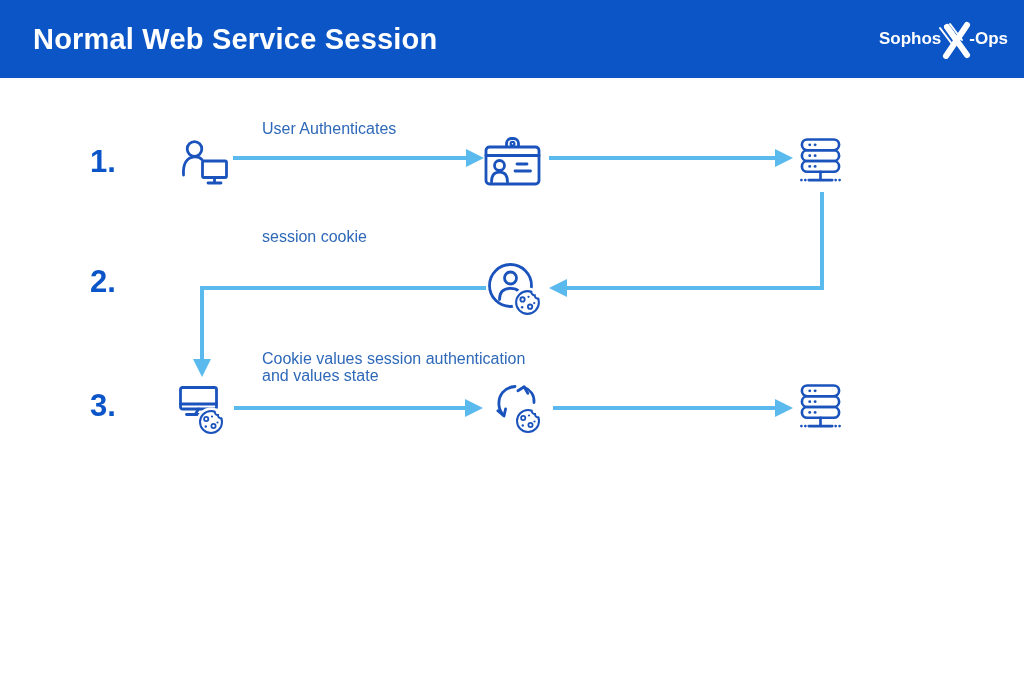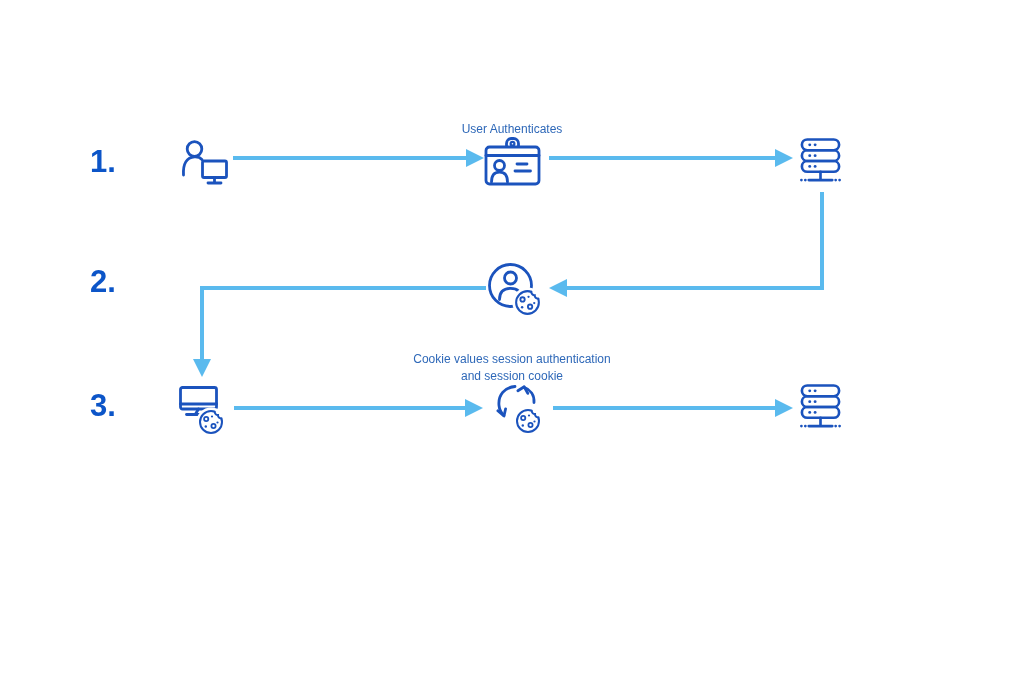--- a/index.html
+++ b/index.html
@@ -23,22 +23,22 @@
   .diagram{position:absolute;inset:0;}
   .connectors{position:absolute;top:0;left:0;width:1024px;height:681px;}
   .flow{stroke:var(--arrow,#5ABAEE);stroke-width:4;fill:none;}
   .flow-head{fill:var(--arrow,#5ABAEE);stroke:none;}
   .step-number{
     position:absolute;font-size:31px;font-weight:bold;line-height:1;
     color:var(--step-number,#0C55C8);
   }
   .n1{left:90px;top:146px;} .n2{left:90px;top:266px;} .n3{left:90px;top:390px;}
   .label{
-    position:absolute;left:262px;width:500px;text-align:center;
-    font-size:12px;line-height:16.5px;color:var(--label-text,#2E68B8);
+    position:absolute;left:262px;width:500px;
+    font-size:16px;line-height:16.5px;color:var(--label-text,#2E68B8);
   }
   .l1{top:121px;} .l2{top:229px;} .l3{top:351px;}
   .icon{position:absolute;color:var(--icon-stroke,#1B53BD);}
   .i-user1{left:181px;top:140px;}
   .i-badge{left:484px;top:137px;}
   .i-server1{left:795px;top:138px;}
   .i-token{left:484px;top:261px;}
   .i-monitor{left:179px;top:386px;}
   .i-refresh{left:487px;top:380px;}
   .i-server2{left:795px;top:384px;}
@@ -79,20 +79,36 @@
             <circle cx="20.5" cy="29" r="1.5"></circle>
           <circle cx="6.5" cy="43" r="1.4"></circle>
             <circle cx="10.5" cy="43" r="1.4"></circle>
           <circle cx="41.5" cy="43" r="1.4"></circle>
             <circle cx="45.5" cy="43" r="1.4"></circle>
         </g>
       </symbol>
     </defs>
   </svg>
 
+  <header class="topbar">
+    <h1 class="page-title">Normal Web Service Session</h1>
+    <div class="logo">
+      <span>Sophos</span>
+      <svg class="logo-x" width="36" height="38" viewBox="0 0 36 38">
+        <g stroke="#fff" fill="none" stroke-linecap="round">
+          <path d="M3,7 L15,23" stroke-width="2"></path>
+          <path d="M8,5 L20,21" stroke-width="2"></path>
+          <path d="M13,3 L25,19" stroke-width="2"></path>
+          <path d="M10,6 L30,34" stroke-width="6"></path>
+          <path d="M30,4 L9,35" stroke-width="6"></path>
+        </g>
+      </svg>
+      <span>-Ops</span>
+    </div>
+  </header>
 
   <main class="diagram">
 
     <svg class="connectors" viewBox="0 0 1024 681">
       <path class="flow" d="M233,158 H466"></path>
       <polygon class="flow-head" points="466,149 466,167 484,158"></polygon>
       <path class="flow" d="M549,158 H775"></path>
       <polygon class="flow-head" points="775,149 775,167 793,158"></polygon>
 
       <path class="flow" d="M822,192 V288 H567"></path>
@@ -107,24 +123,25 @@
     </svg>
 
     <div class="step-number n1">1.</div>
     <div class="step-number n2">2.</div>
     <div class="step-number n3">3.</div>
 
     <div class="label l1">
       <div>User Authenticates</div>
     </div>
     <div class="label l2">
+      <div>session cookie</div>
     </div>
     <div class="label l3">
       <div>Cookie values session authentication</div>
-      <div>and session cookie</div>
+      <div>and values state</div>
     </div>
 
     <svg class="icon i-user1" width="48" height="46" viewBox="0 0 48 46">
       <g fill="none" stroke="currentColor" stroke-width="2.8" stroke-linecap="round" stroke-linejoin="round">
         <circle cx="13.5" cy="9" r="7.3"></circle>
         <path d="M2.5,35 C1.8,23.5 6,17.3 13.5,16.8 C17.4,16.6 19.8,18 21,19.6"></path>
         <rect x="21.5" y="21" width="24" height="16.5" rx="1.5" fill="#fff"></rect>
         <line x1="33.5" y1="37.5" x2="33.5" y2="42.5"></line>
         <line x1="27" y1="43" x2="40" y2="43"></line>
       </g>

